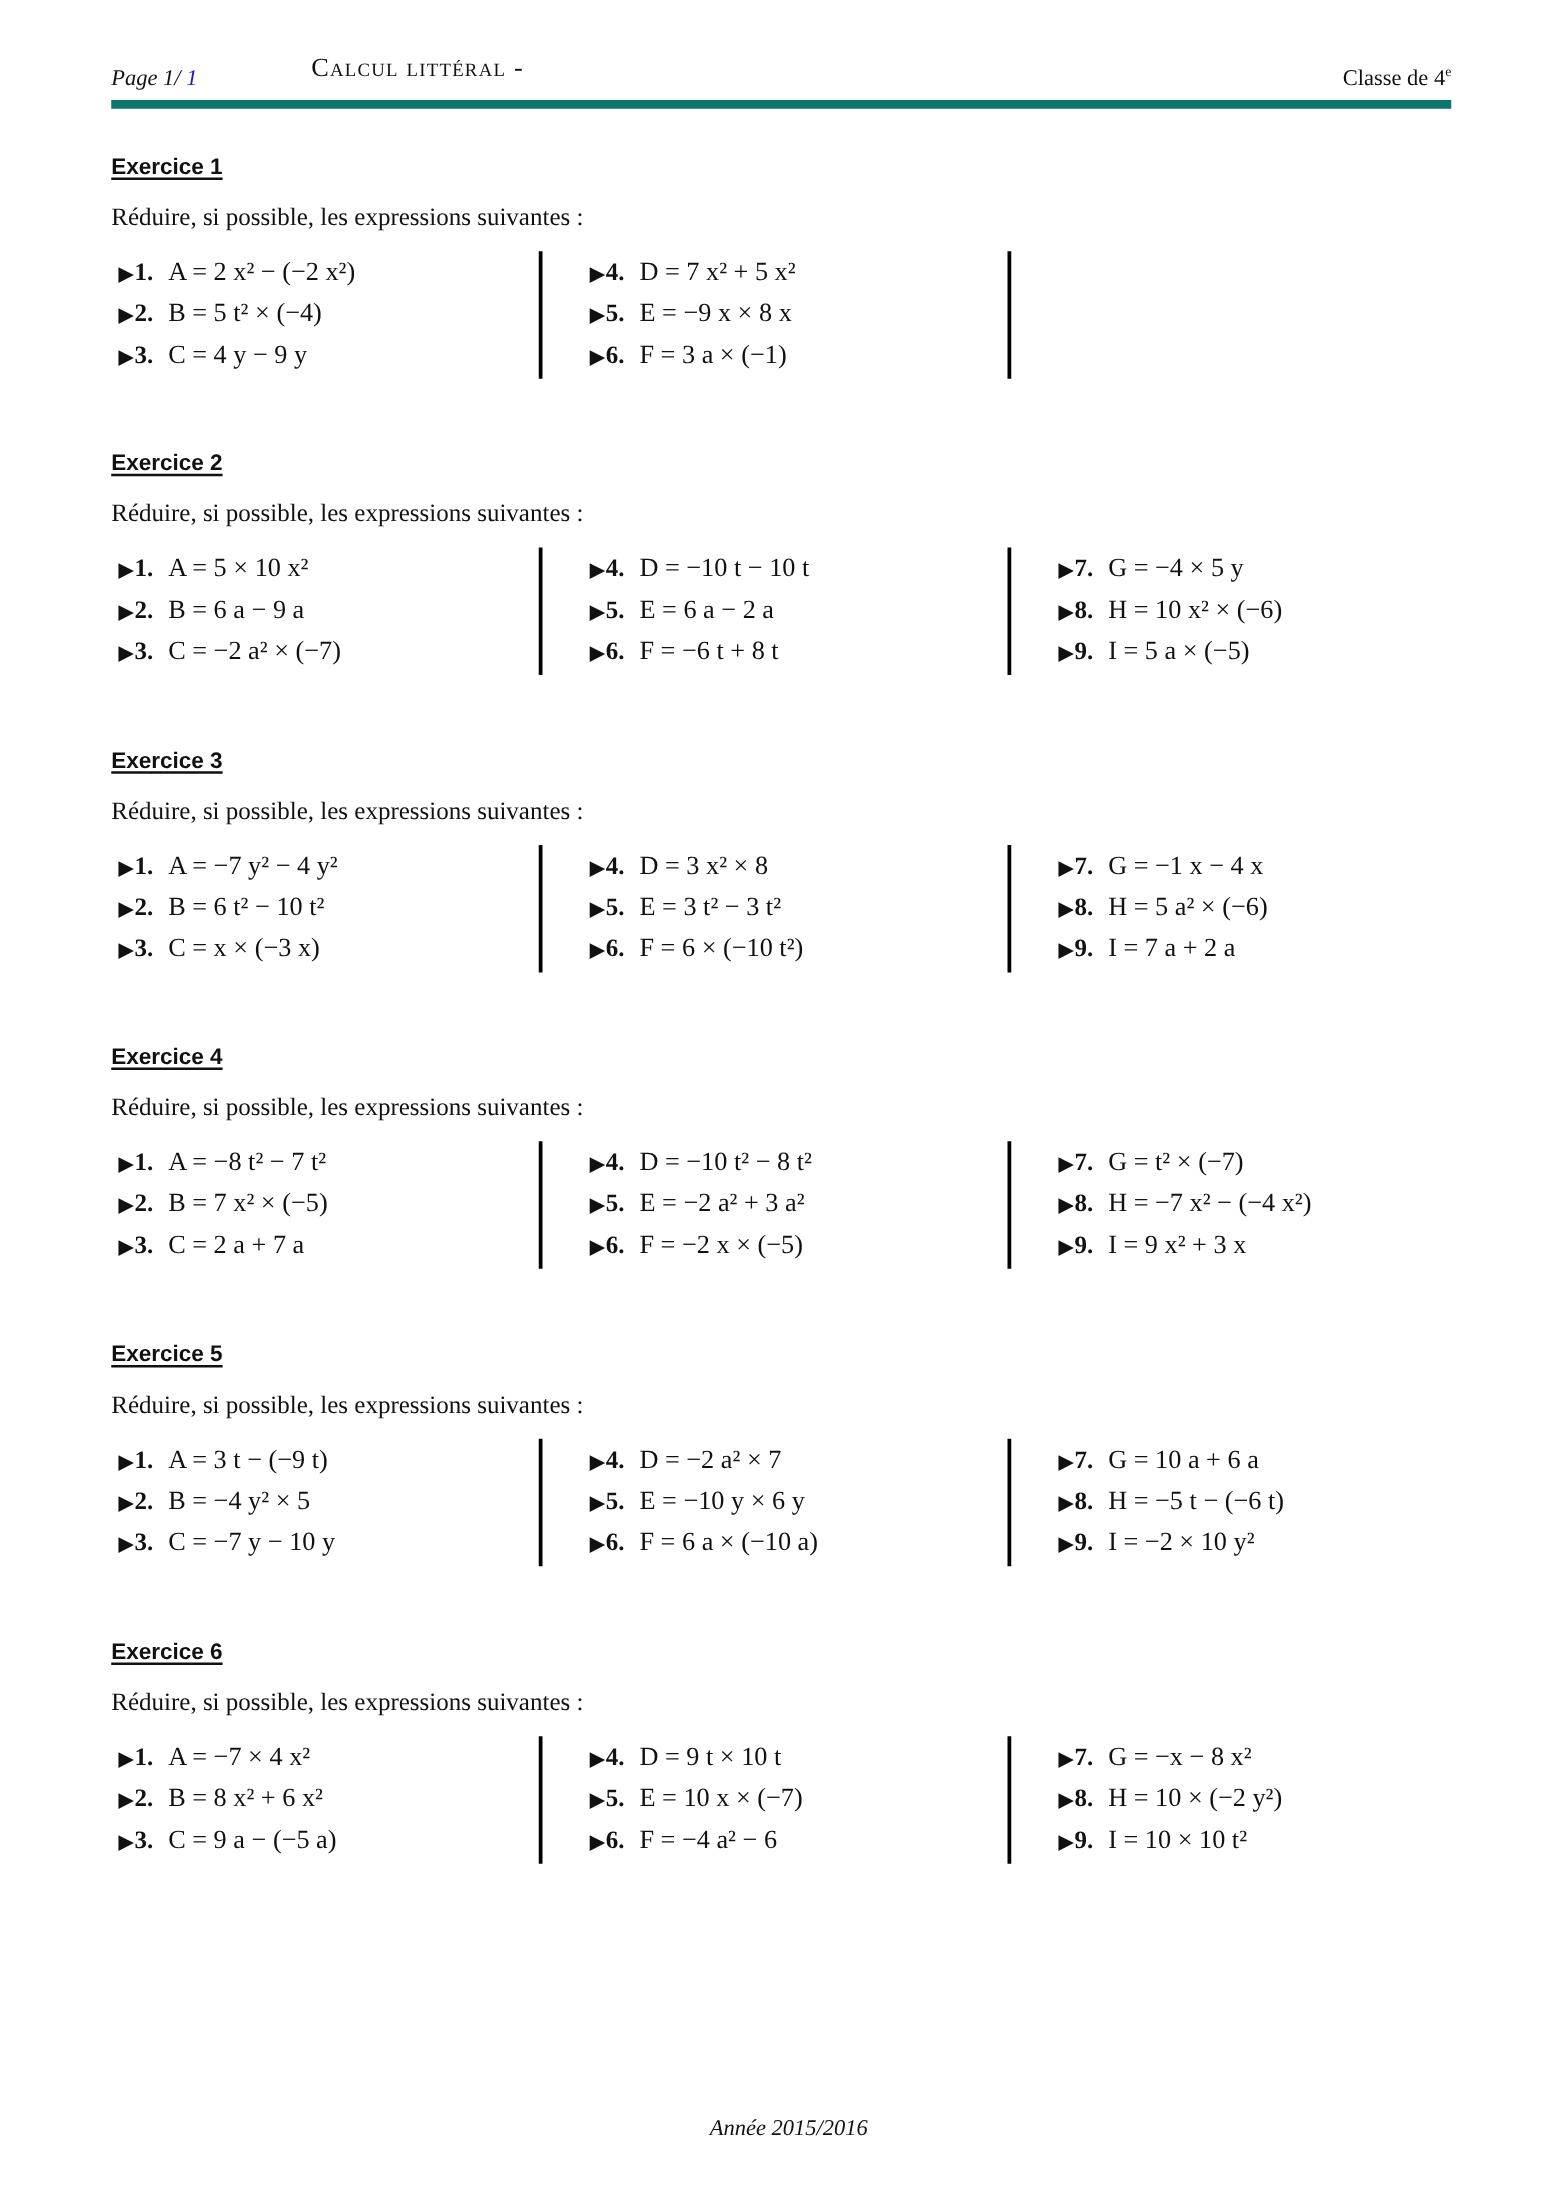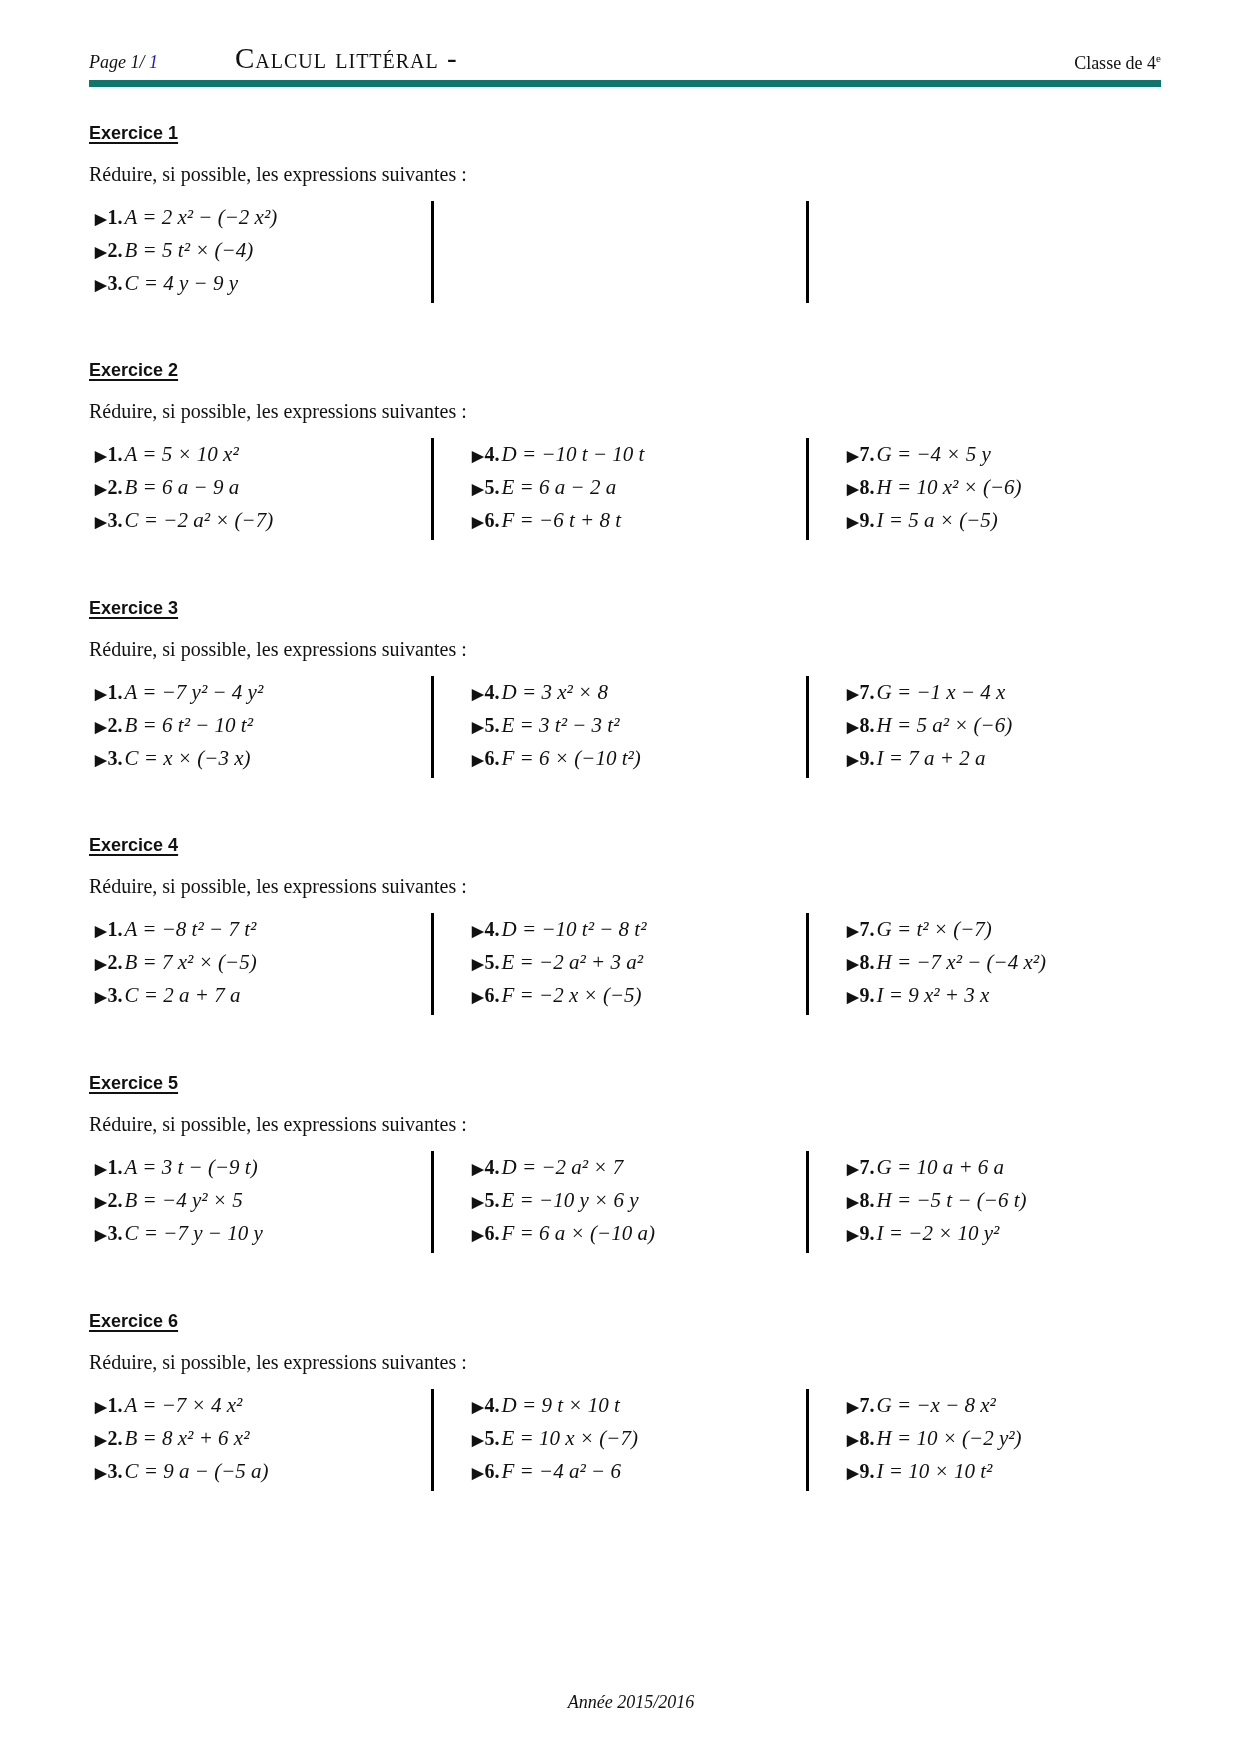--- a/index.html
+++ b/index.html
@@ -1,58 +1,63 @@
 <!DOCTYPE html>
 <html><head>
 <meta charset="utf-8">
 <style>
   html, body { margin:0; padding:0; background:#fff; }
   body { width:1240px; height:1754px; position:relative; overflow:hidden; color:#111;
          font-family:"DejaVu Serif", serif; }
   .header { position:absolute; left:89px; top:40px; width:1072px; height:40px; border-bottom:7px solid #0f766e; }
   .hdr-page { position:absolute; left:0; top:12px; font-family:"Liberation Serif", serif; font-style:italic; font-size:18px; }
   .hdr-page .pnum { color:#1a1acc; }
-  .hdr-title { position:absolute; left:146px; top:2px; font-family:"Liberation Serif", serif; font-size:29px; font-variant:small-caps; letter-spacing:1px; }
+  .hdr-title { position:absolute; left:160px; top:2px; font-family:"Liberation Serif", serif; font-size:21px; font-variant:small-caps; letter-spacing:1px; }
   .hdr-class { position:absolute; right:0; top:12px; font-family:"Liberation Serif", serif; font-size:18px; }
   .hdr-class sup { font-size:11px; }
   .exercise { position:absolute; left:89px; width:1072px; height:220px; }
   .ex-title { position:absolute; left:0; top:0; font-family:"Liberation Sans", sans-serif; font-weight:bold; font-size:18px; text-decoration:underline; text-underline-offset:3px; text-decoration-thickness:2px; }
   .ex-instr { position:absolute; left:0; top:40px; font-family:"Liberation Serif", serif; font-size:20px; }
   .cols { position:absolute; left:0; top:78px; width:1072px; height:102px; }
   .col { position:absolute; top:0; height:102px; }
   .col.c1 { left:6px; }
   .col.c2 { left:383px; }
   .col.c3 { left:758px; }
   .divider { position:absolute; top:0; width:3px; height:102px; background:#000; }
   .divider.d1 { left:342px; }
   .divider.d2 { left:717px; }
   .item { height:33px; line-height:33px; white-space:nowrap; font-size:20px; }
   .num { font-family:"Liberation Serif", serif; font-weight:bold; font-size:20px; }
   .tri { font-size:15px; margin-right:1px; }
-  .expr { font-family:"Liberation Serif", serif; font-style:italic; font-size:21px; margin-left:2px; }
+  .expr { font-family:"Liberation Serif", serif; font-size:21px; margin-left:12px; }
   .footer { position:absolute; left:0; width:1240px; top:1692px; text-align:center; font-family:"Liberation Serif", serif; font-style:italic; font-size:18px;margin-left:11px; }
 </style>
 </head>
 <body>
 
 <div class="header">
   <span class="hdr-page"><span>Page 1/ </span><span class="pnum">1</span></span>
   <span class="hdr-title">Calcul littéral -</span>
   <span class="hdr-class"><span>Classe de 4</span><sup>e</sup></span>
 </div>
 
 <div id="exercises">
     <div class="exercise" style="top: 123px;">
       <div class="ex-title">Exercice 1</div>
       <div class="ex-instr">Réduire, si possible, les expressions suivantes :</div>
       <div class="cols">
         <div class="col c1">
           <div class="item"><span class="num"><span class="tri">▶</span><span>1.</span></span><span class="expr">A = 2 x² − (−2 x²)</span></div>
           <div class="item"><span class="num"><span class="tri">▶</span><span>2.</span></span><span class="expr">B = 5 t² × (−4)</span></div>
           <div class="item"><span class="num"><span class="tri">▶</span><span>3.</span></span><span class="expr">C = 4 y − 9 y</span></div>
+        </div>
+        <div class="col c2">
+          <div class="item"><span class="num"><span class="tri">▶</span><span>4.</span></span><span class="expr">D = 7 x² + 5 x²</span></div>
+          <div class="item"><span class="num"><span class="tri">▶</span><span>5.</span></span><span class="expr">E = −9 x × 8 x</span></div>
+          <div class="item"><span class="num"><span class="tri">▶</span><span>6.</span></span><span class="expr">F = 3 a × (−1)</span></div>
         </div>
         <div class="divider d1"></div>
         <div class="divider d2"></div>
       </div>
     </div>
     <div class="exercise" style="top: 360px;">
       <div class="ex-title">Exercice 2</div>
       <div class="ex-instr">Réduire, si possible, les expressions suivantes :</div>
       <div class="cols">
         <div class="col c1">

